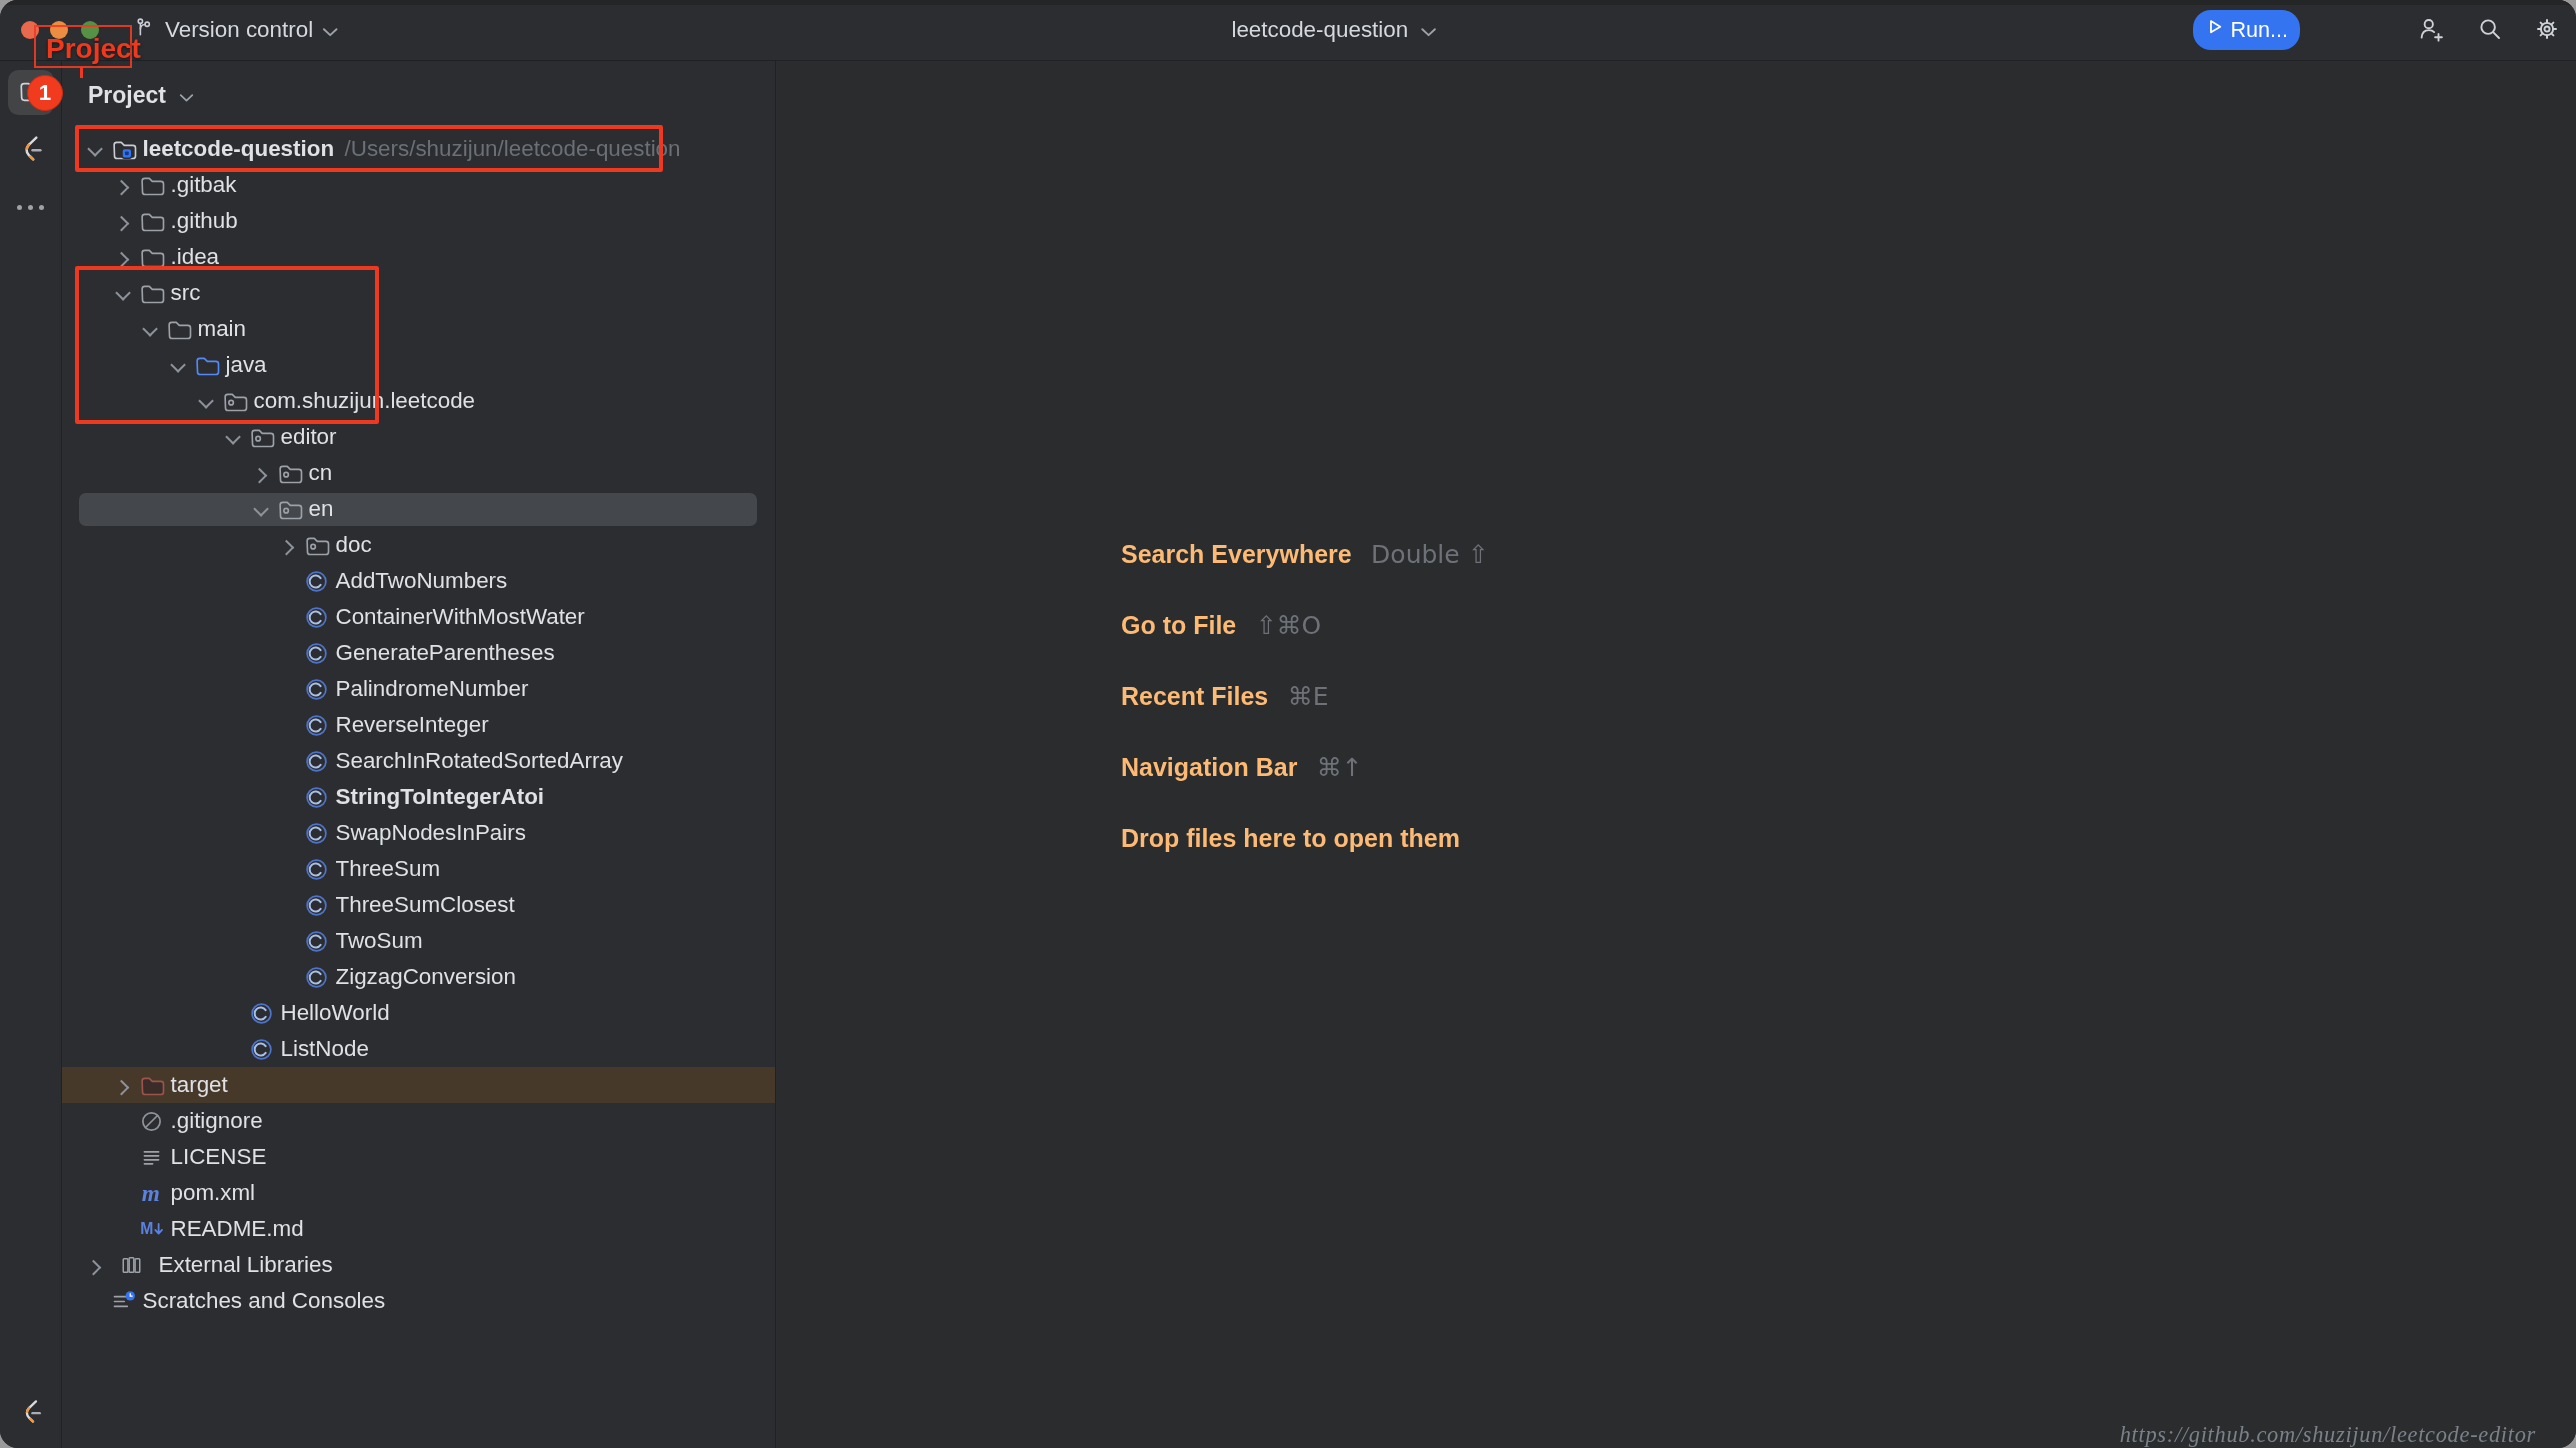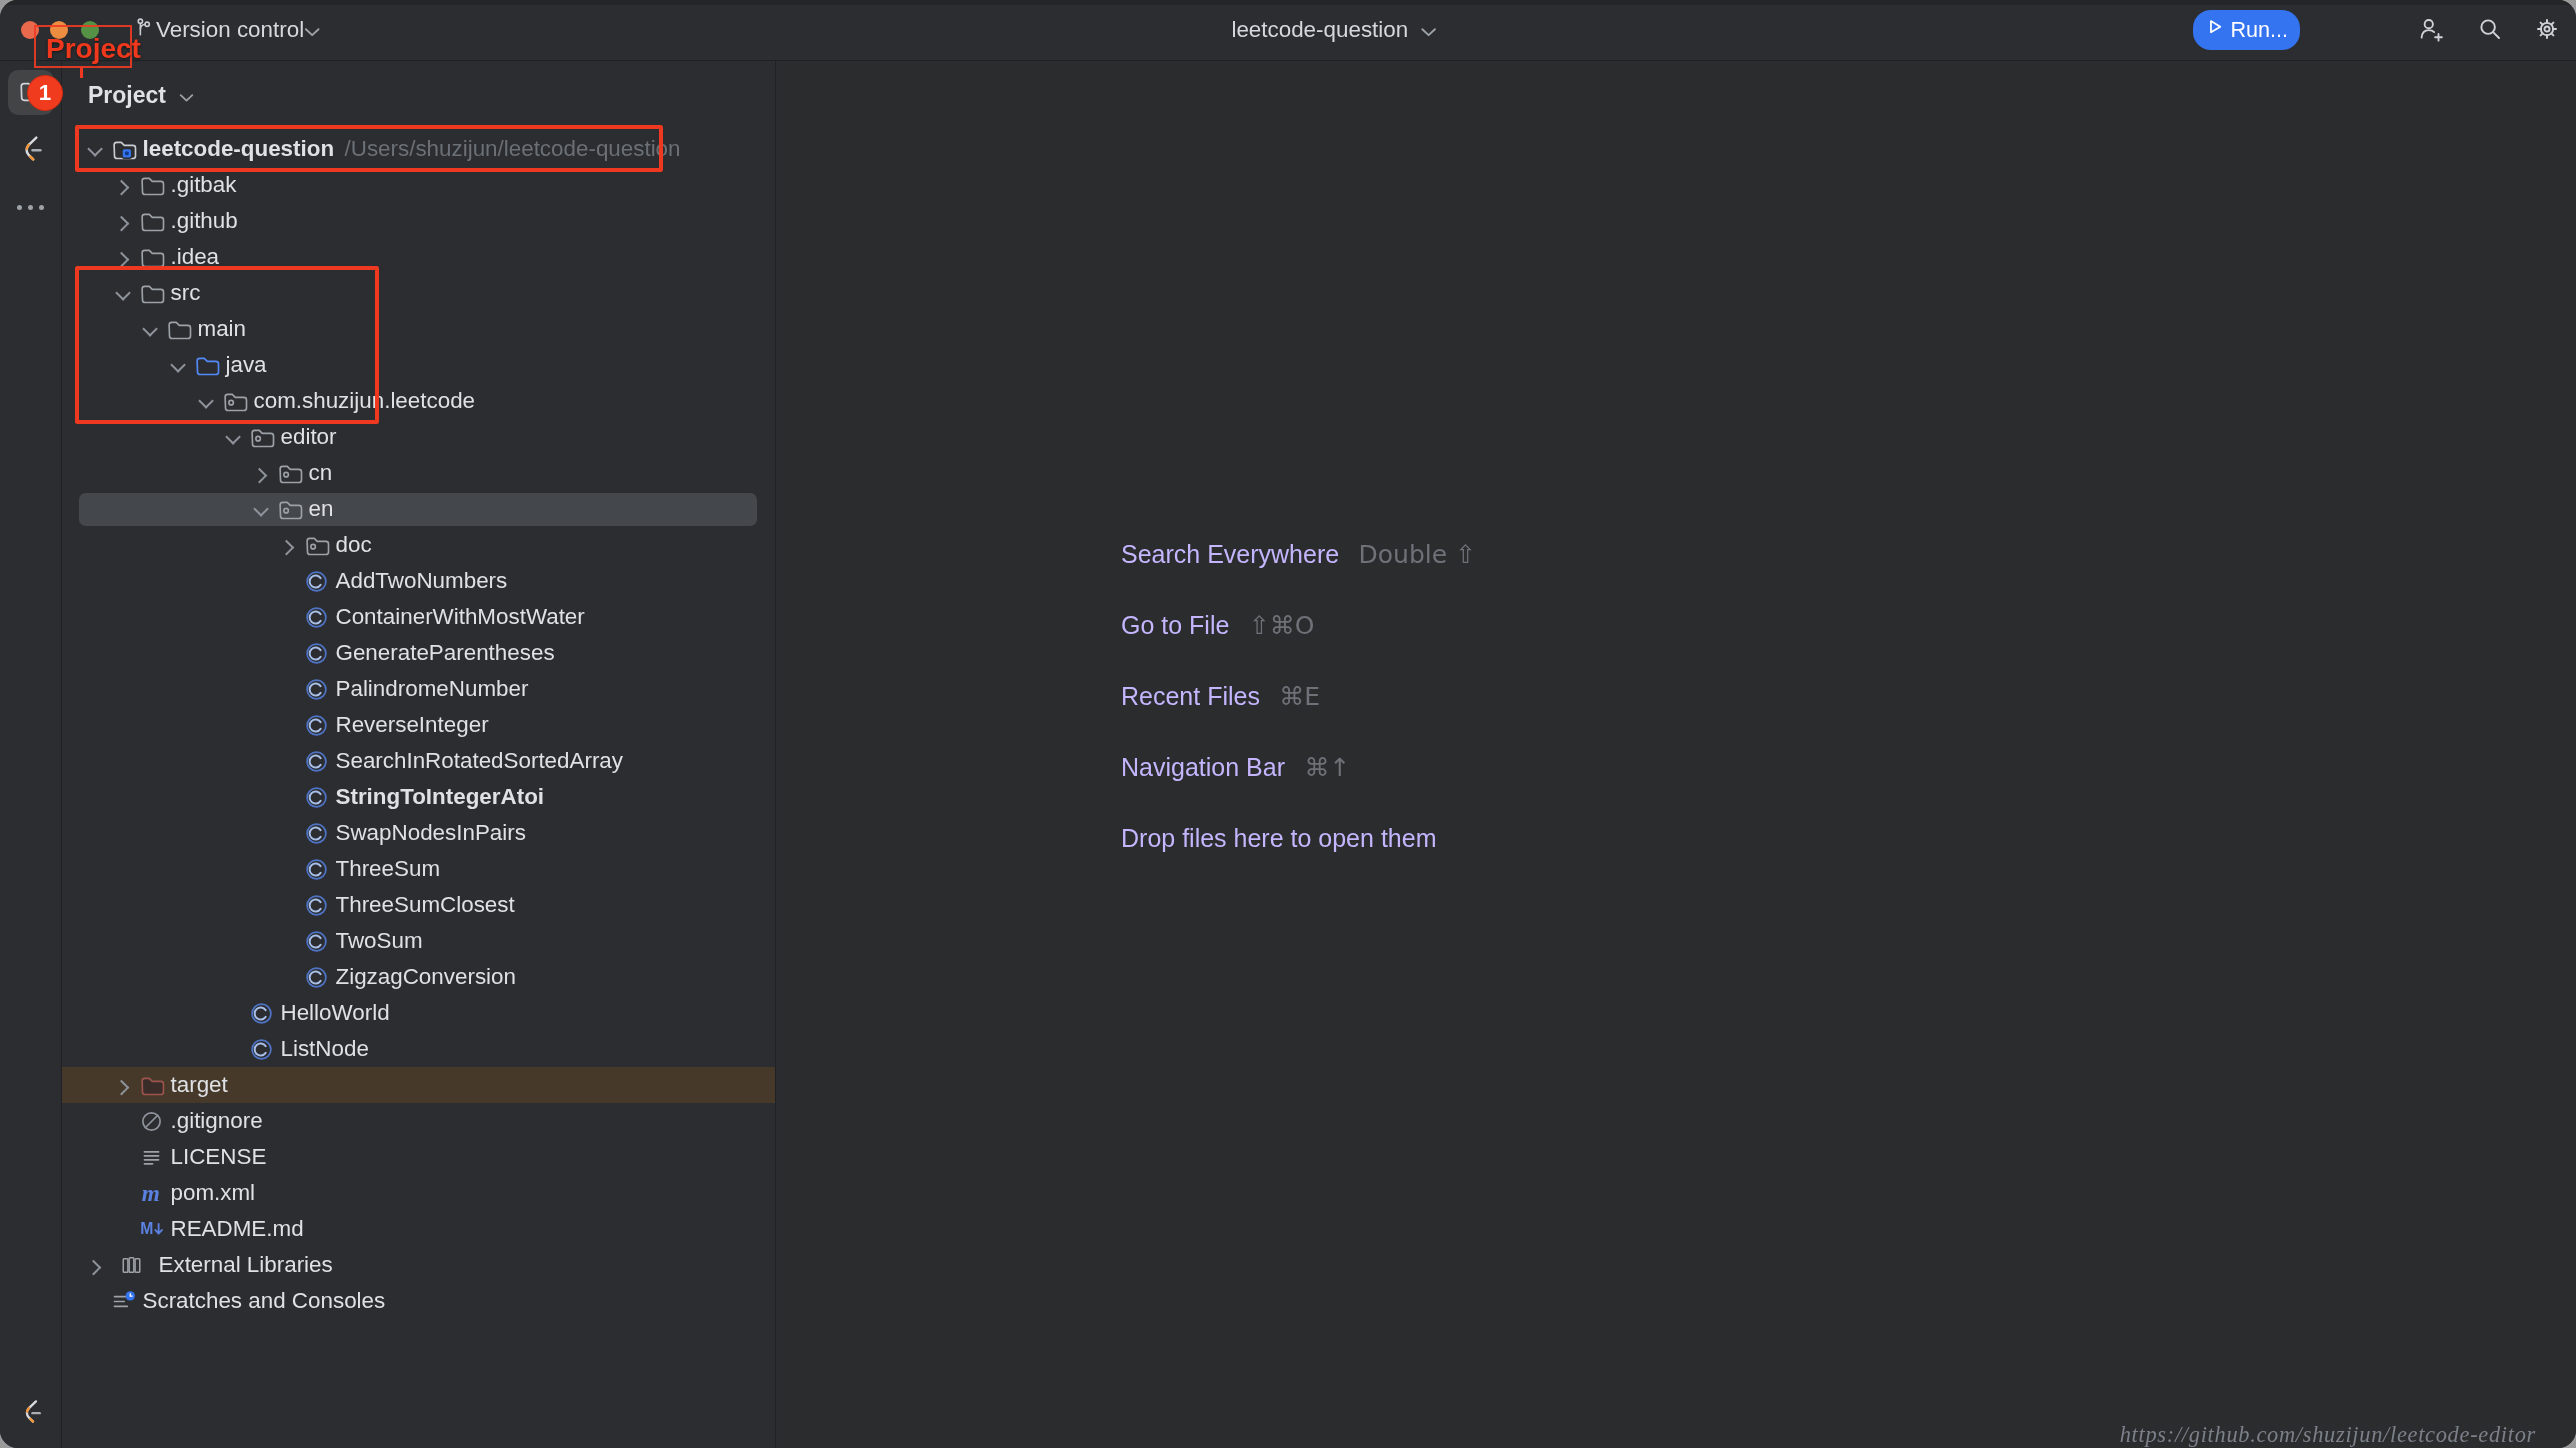--- a/index.html
+++ b/index.html
@@ -8,21 +8,21 @@
   .window{position:absolute;inset:0;background:#2b2d30;border-radius:18px;overflow:hidden;}
   .top-edge{position:absolute;top:0;left:0;right:0;height:4.5px;background:#232527;z-index:5;}
 
   
   .titlebar{position:absolute;left:0;top:0;right:0;height:60px;background:#2b2d30;
             border-bottom:1.5px solid #1f2124;z-index:4;}
   .tl{position:absolute;top:21px;width:18px;height:18px;border-radius:50%;}
   .tl-r{left:21px;background:#e9694d;}
   .tl-y{left:50px;background:#ec8d42;}
   .tl-g{left:81px;background:#559245;}
-  .vcs{position:absolute;left:131px;top:0;height:60px;display:flex;align-items:center;
+  .vcs{position:absolute;left:131px;top:0;height:60px;display:flex;align-items:center;gap:9px;
        color:#d5d8de;font-size:22.4px;}
   .proj-title{position:absolute;left:1334px;top:0;height:60px;transform:translateX(-50%);
        display:flex;align-items:center;gap:12px;font-size:22.4px;color:#d5d8de;}
   .run-btn{position:absolute;left:2193px;top:9.7px;width:107px;height:40px;background:#3574f0;
        border-radius:18px;display:flex;align-items:center;justify-content:center;gap:6px;
        color:#ffffff;font-size:21.6px;}
   .icon-btn{position:absolute;top:15.7px;width:30px;height:30px;display:flex;align-items:center;justify-content:center;}
   .ib-user{left:2416px;} .ib-search{left:2475px;} .ib-gear{left:2532px;}
 
   
@@ -53,21 +53,21 @@
   .chev.d i{transform:rotate(45deg) translate(0.7px,-1.5px);}
   .ticon{width:30px;flex:0 0 30px;display:flex;align-items:center;justify-content:center;}
   .ticon svg{display:block;}
   .tlabel{margin-left:4.5px;white-space:pre;}
   .tpath{margin-left:10.4px;color:#6b7077;}
 
   
   .editor{position:absolute;left:777px;top:60px;right:0;bottom:0;background:#2a2c2e;}
   .empty{position:absolute;left:344px;top:479px;}
   .es-row{height:31px;margin-bottom:40px;display:flex;align-items:center;font-size:25px;}
-  .es-label{color:#c4b5fd;}
+  .es-label{color:#fdba74;font-weight:bold;}
   .es-keys{color:#6e7278;margin-left:19.4px;font-family:"DejaVu Sans",sans-serif;}
   .repo-url{position:absolute;right:40px;bottom:0;font-family:Liberation Serif, serif;
             font-style:italic;font-size:22.4px;color:#7b8089;letter-spacing:0.7px;}
 
   
   .ann{position:absolute;z-index:50;box-sizing:border-box;}
   .ann-box1{left:75px;top:125px;width:588px;height:47px;border:4.5px solid #ee3920;border-radius:2.2px;}
   .ann-box2{left:75px;top:266px;width:304px;height:158px;border:4.5px solid #ee3920;border-radius:2.2px;}
   .ann-dashed{left:34px;top:24.6px;width:98px;height:43px;border:2.2px solid rgba(242,59,35,.9);}
   .ann-label{left:46px;top:33px;font-size:28px;font-weight:700;color:#f0381c;

